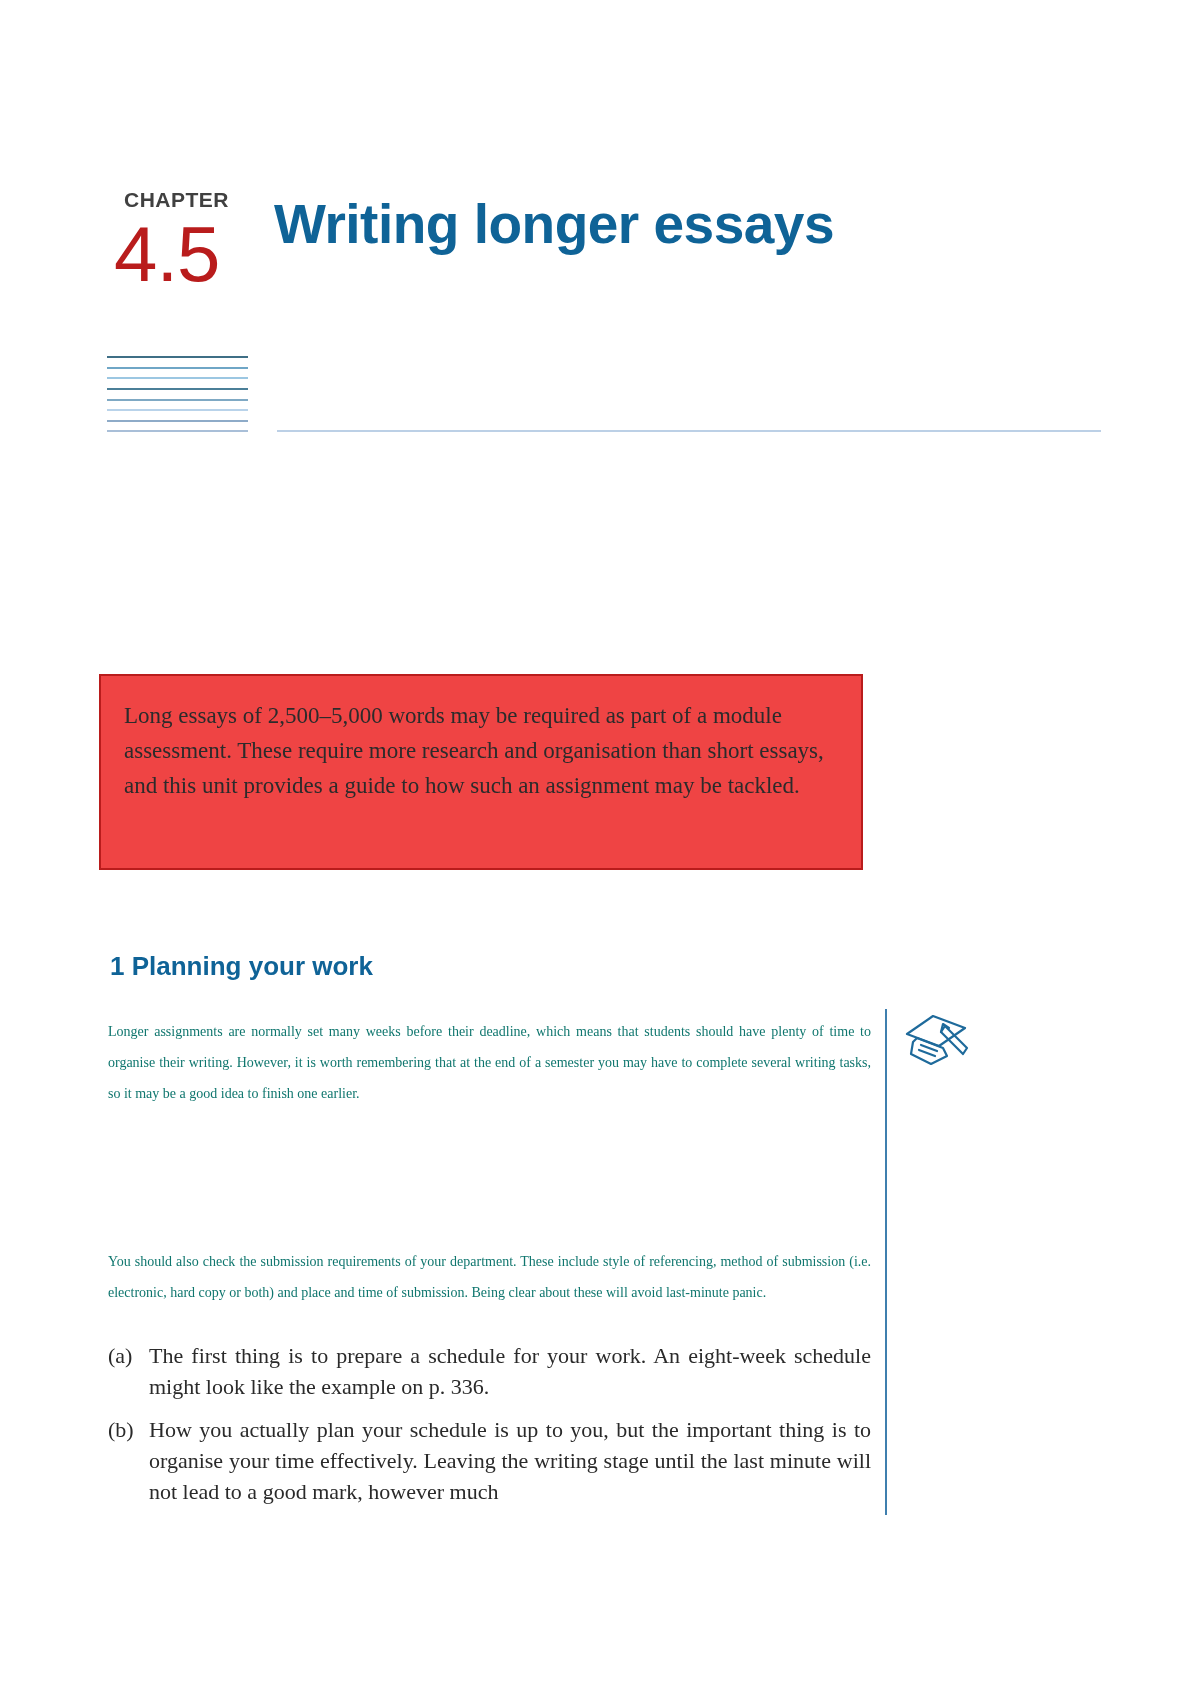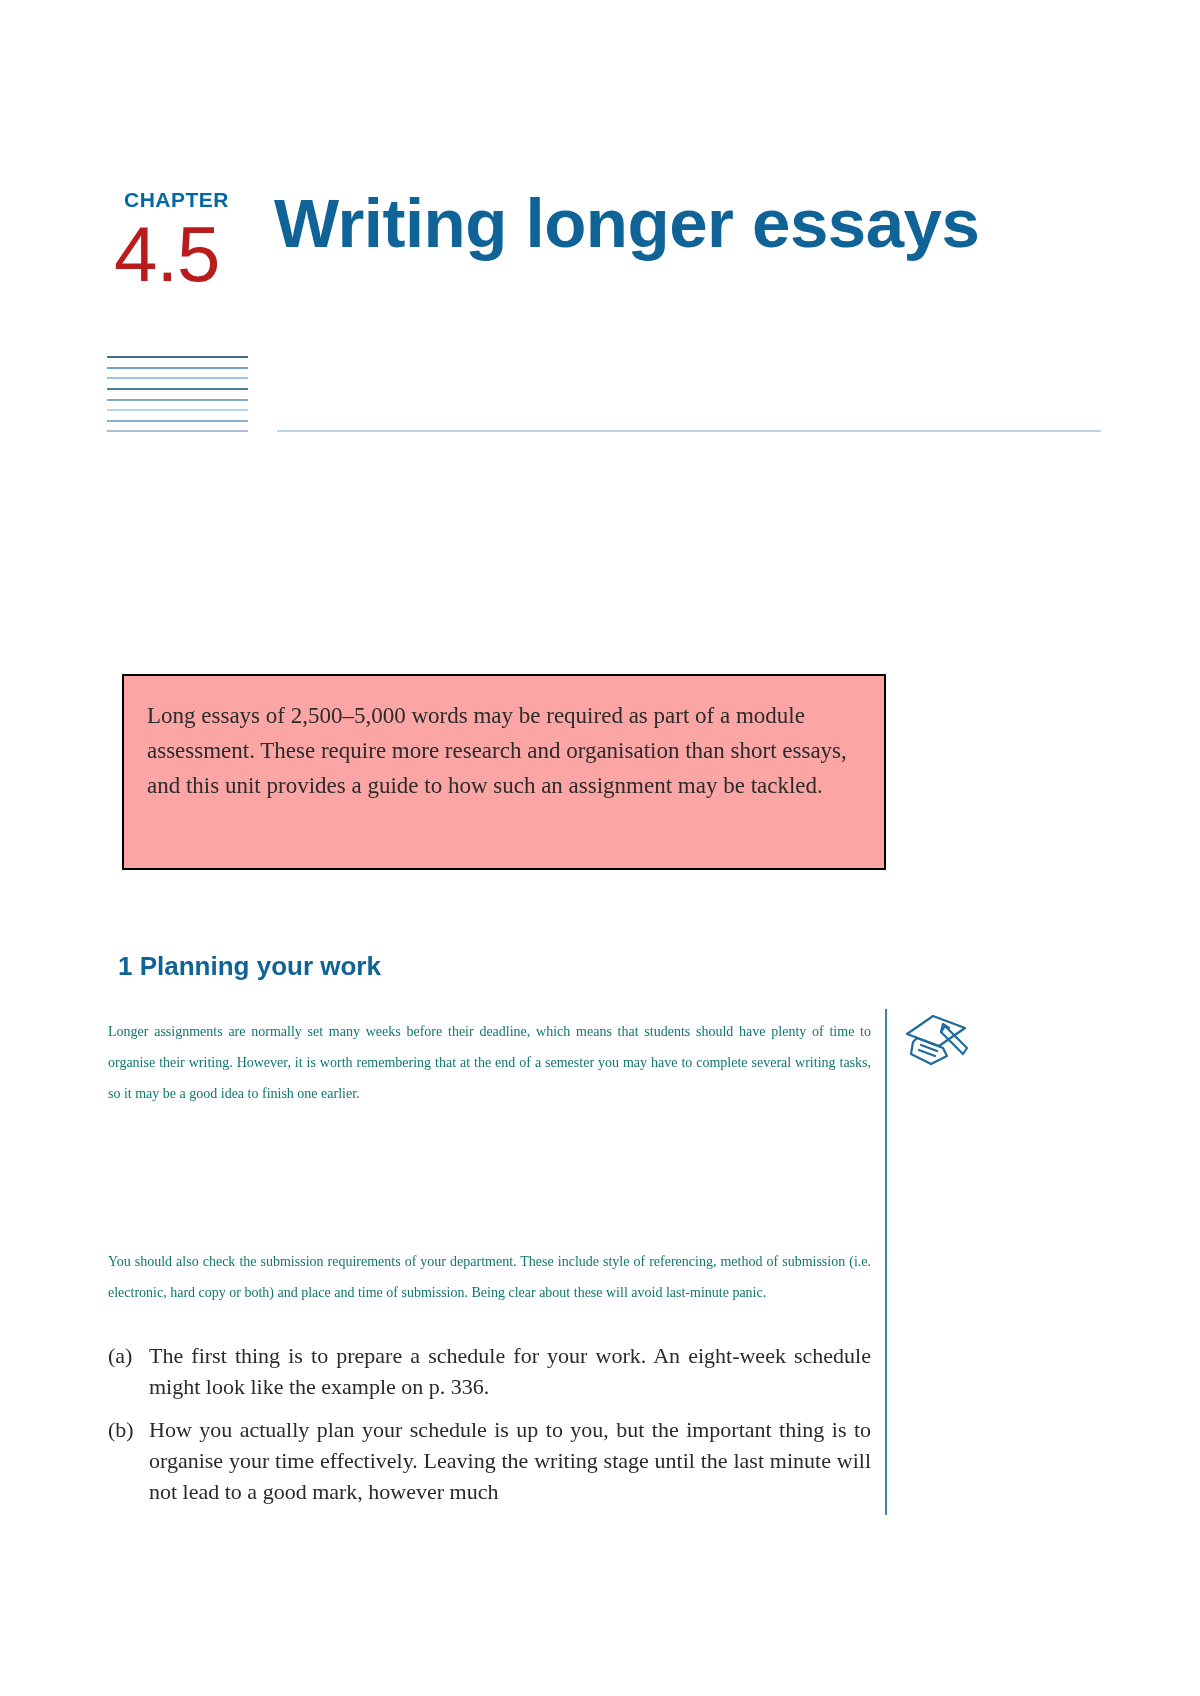--- a/index.html
+++ b/index.html
@@ -1,25 +1,25 @@
 <!DOCTYPE html>
 <html><head>
 <meta charset="utf-8">
 <style>
   html, body { margin:0; padding:0; background:#ffffff; }
   body { width:1200px; height:1696px; position:relative; overflow:hidden; font-family:"Liberation Serif", serif; color:#2a2a2a; }
   .abs { position:absolute; }
-  .chapter-label { left:124px; top:188px; font-family:"Liberation Sans", sans-serif; font-weight:bold; font-size:21px; letter-spacing:0.5px; color:#0369a1; line-height:24px; }
+  .chapter-label { left:124px; top:188px; font-family:"Liberation Sans", sans-serif; font-weight:bold; font-size:21px; letter-spacing:0.5px; color:#404040; line-height:24px; }
   .chapter-num { left:114px; top:212px; font-family:"Liberation Sans", sans-serif; font-size:78px; color:#b91c1c; line-height:84px; letter-spacing:-1px; }
-  .title { left:274px; top:172px; width:880px; font-family:"Liberation Sans", sans-serif; font-weight:bold; font-size:69px; line-height:104px; color:#0f6397; letter-spacing:-0.5px; }
+  .title { left:274px; top:172px; width:880px; font-family:"Liberation Sans", sans-serif; font-weight:bold; font-size:55px; line-height:104px; color:#0f6397; letter-spacing:-0.5px; }
   .stack-line { position:absolute; left:107px; width:141px; height:2px; }
   .title-rule { left:277px; top:430px; width:824px; height:2px; background:#bcd0e6; }
-  .summary-box { left:122px; top:674px; width:760px; height:192px; background:#fca5a5; border:2px solid #000000; box-sizing:content-box; }
+  .summary-box { left:99px; top:674px; width:760px; height:192px; background:#ef4444; border:2px solid #b91c1c; box-sizing:content-box; }
   .summary-text { position:absolute; left:23px; top:22px; width:715px; font-size:23px; line-height:35px; color:#2b2b2b; }
-  .section-heading { left:110px; top:950px; font-family:"Liberation Sans", sans-serif; font-weight:bold; font-size:26px; line-height:32px; color:#0f6397;margin-left:8px; }
+  .section-heading { left:110px; top:950px; font-family:"Liberation Sans", sans-serif; font-weight:bold; font-size:26px; line-height:32px; color:#0f6397; }
   .body-col { left:108px; width:763px; font-size:14px; line-height:31px; text-align:justify; color:#0f766e; }
   .para1 { top:1016px; }
   .para2 { top:1246px; }
   .list { left:108px; width:763px; font-size:22px; line-height:31px; color:#2a2a2a; }
   .list-item { display:flex; text-align:justify; }
   .list-item + .list-item { margin-top:12px; }
   .list-marker { width:41px; flex:none; }
   .list-text { flex:1; }
   .margin-rule { left:885px; top:1009px; width:2px; height:506px; background:#3f7fae; }
   .margin-icon { left:903px; top:1010px; width:70px; height:56px; }

